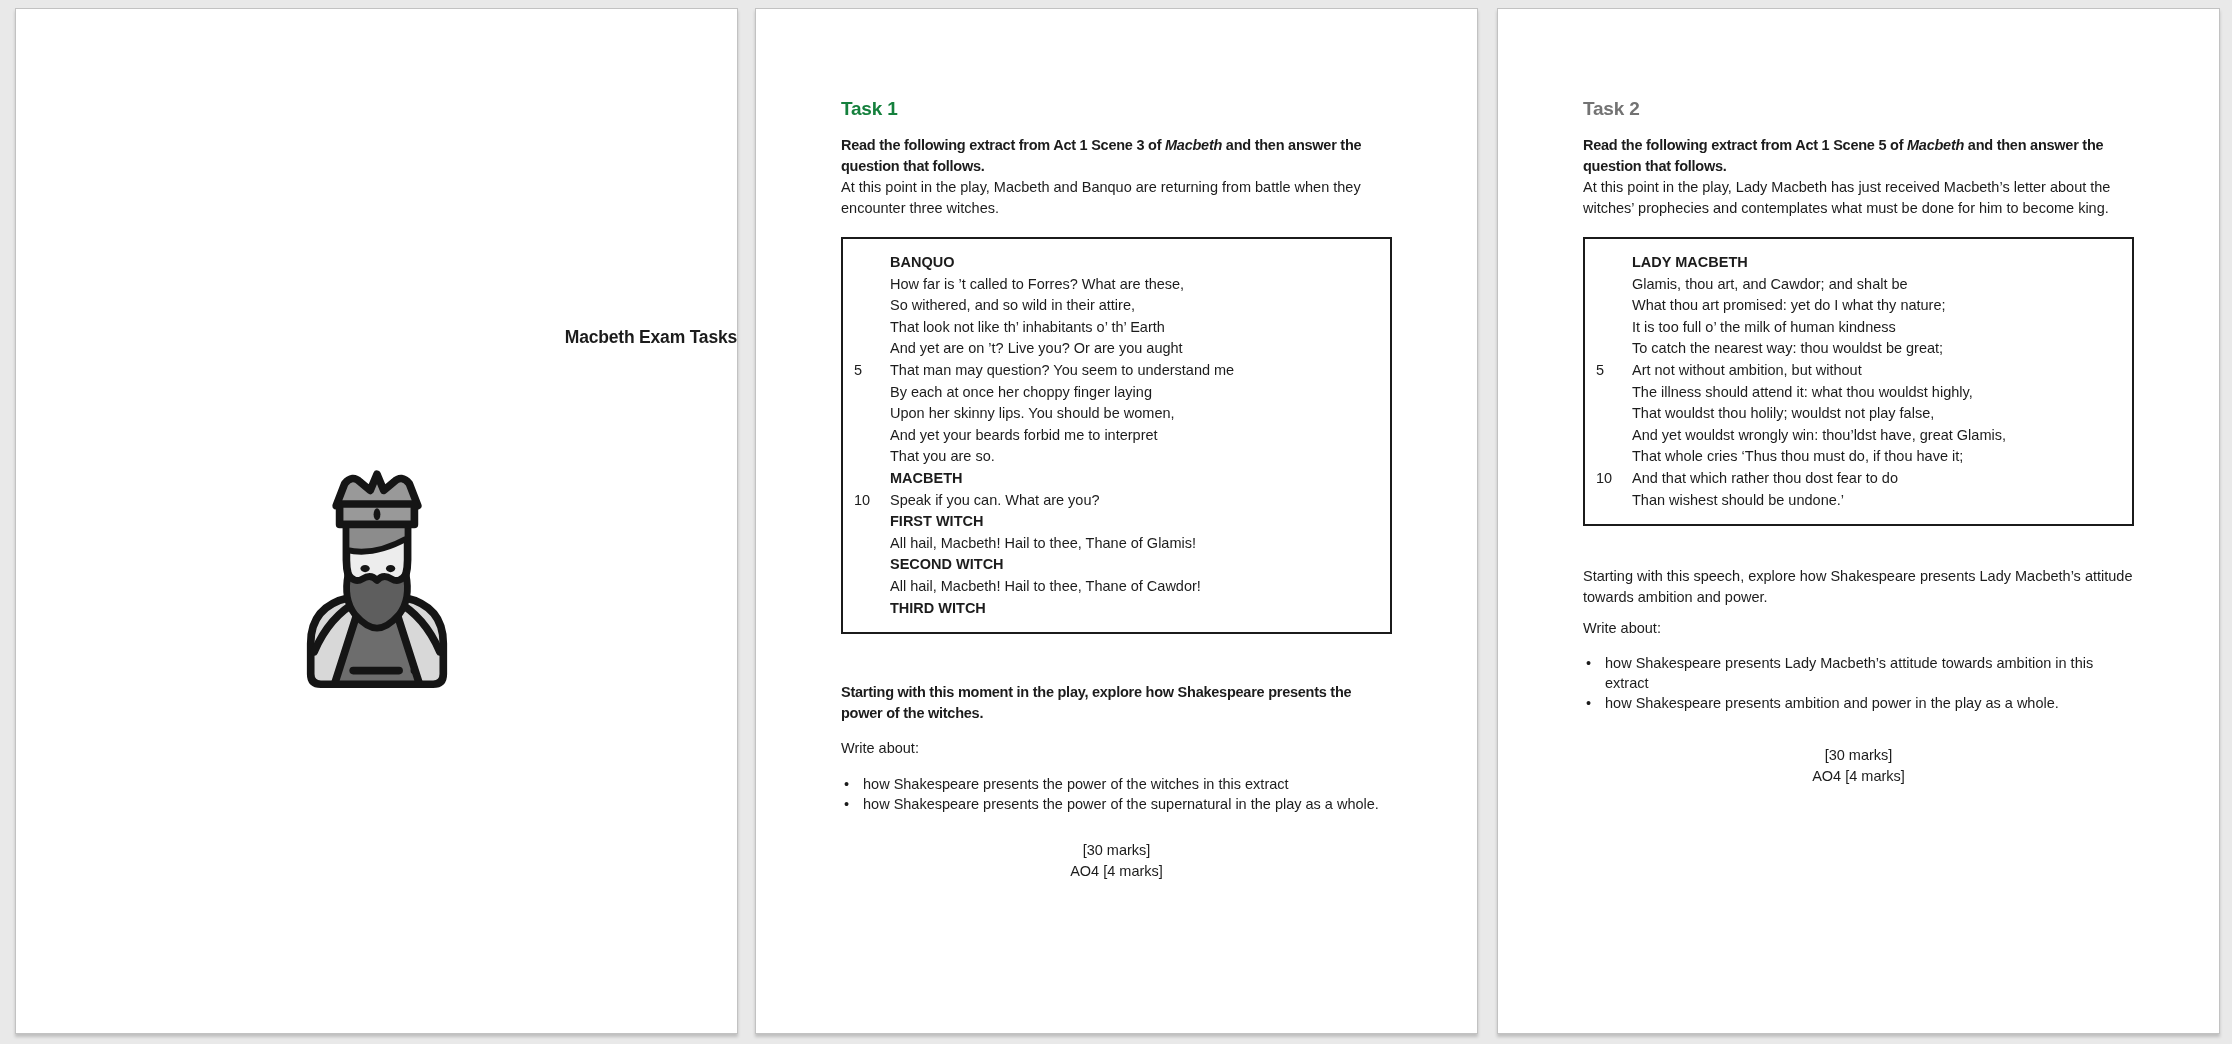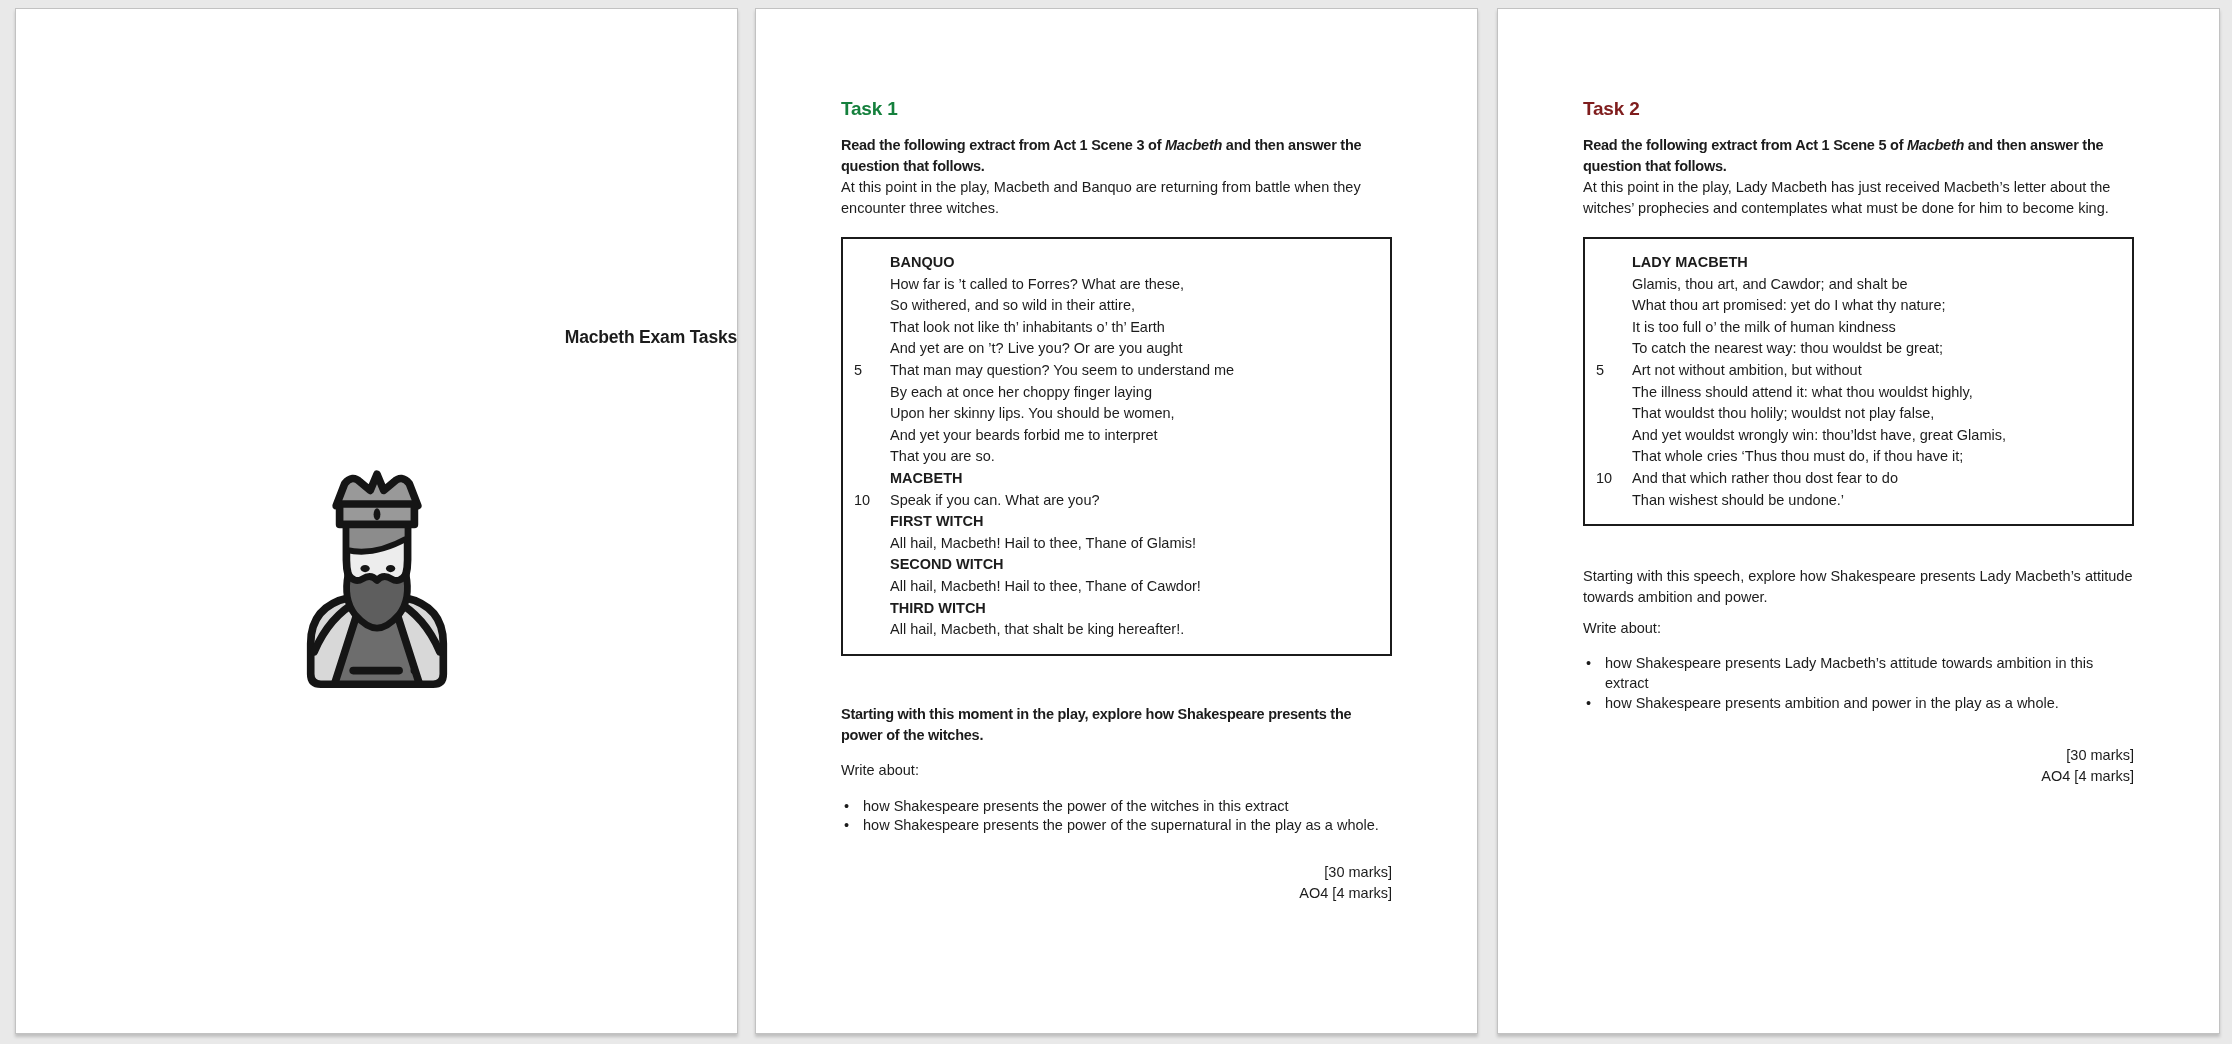--- a/index.html
+++ b/index.html
@@ -34,21 +34,21 @@
   #page3 .question{margin-top:40px;font-weight:400;letter-spacing:0;}
   .write{margin-top:14px;}
   #page3 .write{margin-top:10px;}
   .bullets{margin-top:16px;}
   #page3 .bullets{margin-top:14px;}
   .bullet{display:flex;font-size:14.5px;line-height:19.5px;}
   #page3 .bullet{line-height:20px;}
   .bullet::before{content:"\2022";flex:none;width:19px;padding-left:3px;}
   .marks{margin-top:26px;text-align:right;font-size:14.5px;line-height:21px;}
   #page3 .marks{margin-top:32px;}
-  .marks div{margin:0;}
+  .marks div{margin:0;text-align:center;}
 </style>
 </head>
 <body>
 
 <div class="stage">
 
   <div class="page" id="page1">
     <h1 class="doc-title">Macbeth Exam Tasks</h1>
     <div class="icon-wrap">
       <svg width="170" height="221" viewBox="0 0 200 260" fill="none" stroke="#151515" stroke-width="9" stroke-linejoin="round" stroke-linecap="round">
@@ -165,24 +165,20 @@
           <div class="x-row">
             <span class="x-num"></span>
             <span class="x-text">All hail, Macbeth! Hail to thee, Thane of Cawdor!</span>
           </div>
 
           <div class="x-row">
             <span class="x-num"></span>
             <span class="x-text bold">THIRD WITCH</span>
           </div>
 
-          <div class="x-row">
-            <span class="x-num"></span>
-            <span class="x-text">All hail, Macbeth, that shalt be king hereafter!.</span>
-          </div>
         </div>
 
       <p class="question">Starting with this moment in the play, explore how Shakespeare presents the power of the witches.</p>
       <p class="write">Write about:</p>
       <div class="bullets">
 
           <div class="bullet">
             <span>how Shakespeare presents the power of the witches in this extract</span>
           </div>
 
@@ -192,21 +188,21 @@
         </div>
       <div class="marks">
         <div>[30 marks]</div>
         <div>AO4 [4 marks]</div>
       </div>
     </div>
   </div>
 
   <div class="page" id="page3">
     <div class="content">
-      <h2 class="task-h" style="color: #7f1d1d;">Task 2</h2>
+      <h2 class="task-h" style="color: #737373;">Task 2</h2>
       <p class="lead"><span>Read the following extract from Act 1 Scene 5 of </span><span class="it">Macbeth</span><span> and then answer the question that follows.</span></p>
       <p class="ctx">At this point in the play, Lady Macbeth has just received Macbeth’s letter about the witches’ prophecies and contemplates what must be done for him to become king.</p>
 
       <div class="extract">
 
           <div class="x-row">
             <span class="x-num"></span>
             <span class="x-text bold">LADY MACBETH</span>
           </div>
 

